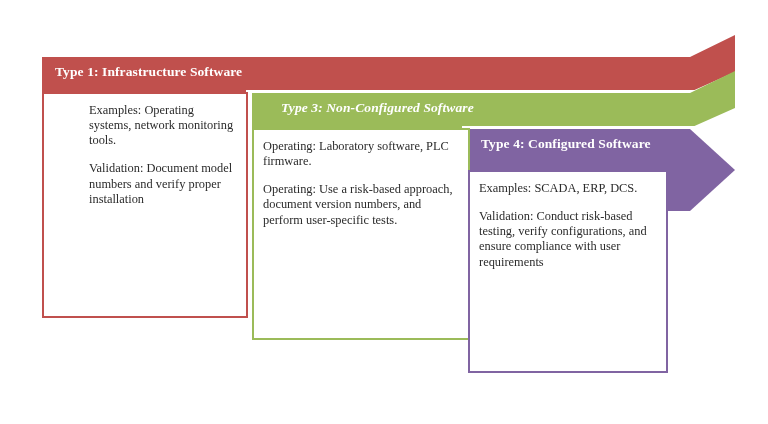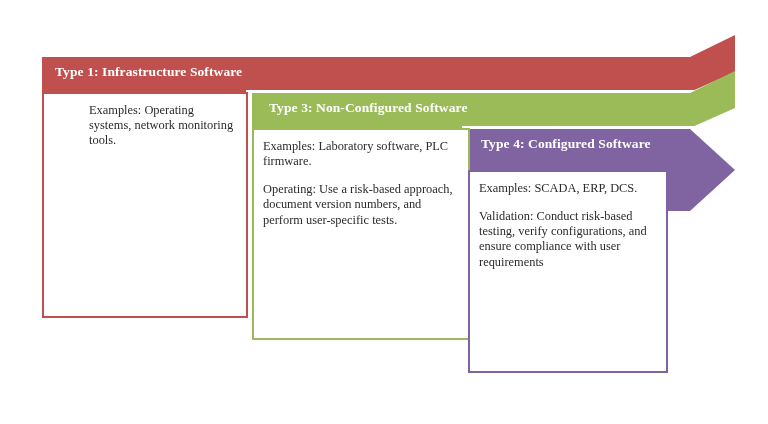--- a/index.html
+++ b/index.html
@@ -69,22 +69,23 @@
   }
   
   #box-type3 {
     left: 252px;
     top: 128px;
     width: 218px;
     height: 212px;
     border-color: #9bbb59;
   }
   #label-type3 {
-    left: 269px;
+    left: 281px;
     top: 100px;
+    font-style: italic;
   }
   
   #box-type4 {
     left: 468px;
     top: 170px;
     width: 200px;
     height: 203px;
     border-color: #8064a2;
   }
   #label-type4 {
@@ -113,26 +114,27 @@
 
     <g>
       <path d="M 468 129 L 690 129 L 735 170 L 690 211 L 468 211 Z" fill="#8064a2"></path>
     </g>
   </svg>
 
   <div class="banner-label" id="label-type1">Type 1: Infrastructure Software</div>
 
   <div class="content-box" id="box-type1">
     <p>Examples: Operating systems, network monitoring tools.</p>
+    <p class="spaced">Validation: Document model numbers and verify proper installation</p>
   </div>
 
   <div class="banner-label" id="label-type3">Type 3: Non-Configured Software</div>
 
   <div class="content-box" id="box-type3">
-    <p>Examples: Laboratory software, PLC firmware.</p>
+    <p>Operating: Laboratory software, PLC firmware.</p>
     <p class="spaced">Operating: Use a risk-based approach, document version numbers, and perform user-specific tests.</p>
   </div>
 
   <div class="banner-label" id="label-type4">Type 4: Configured Software</div>
 
   <div class="content-box" id="box-type4">
     <p>Examples: SCADA, ERP, DCS.</p>
     <p class="spaced">Validation: Conduct risk-based testing, verify configurations, and ensure compliance with user requirements</p>
   </div>
 

